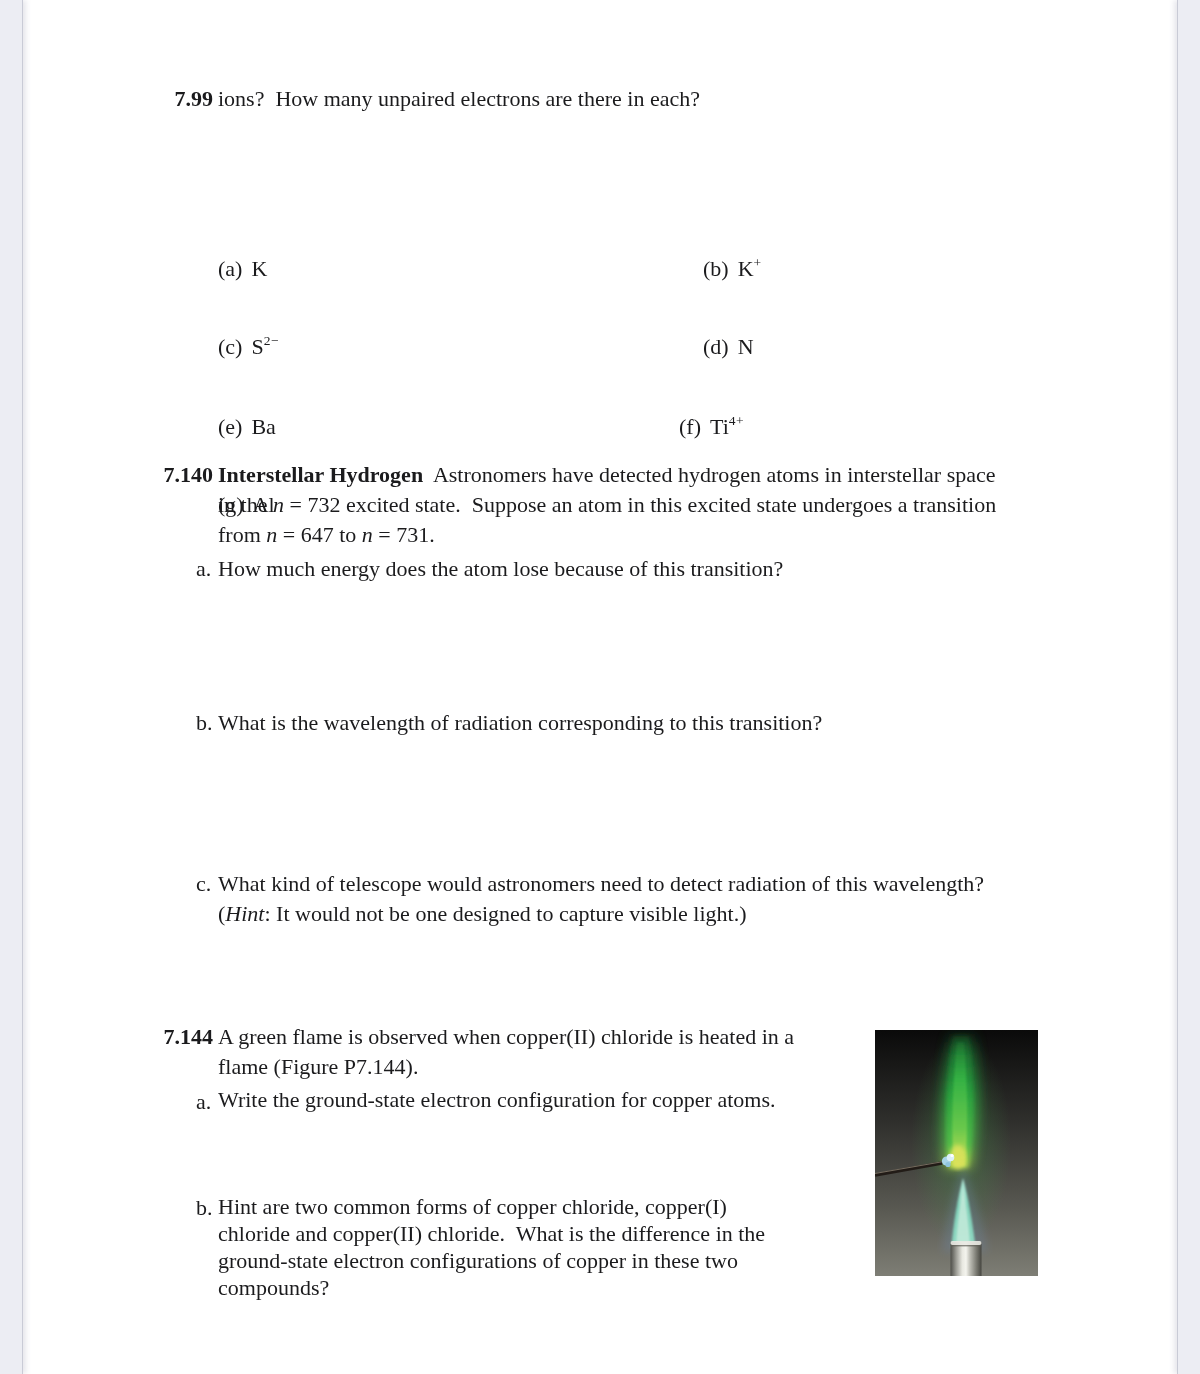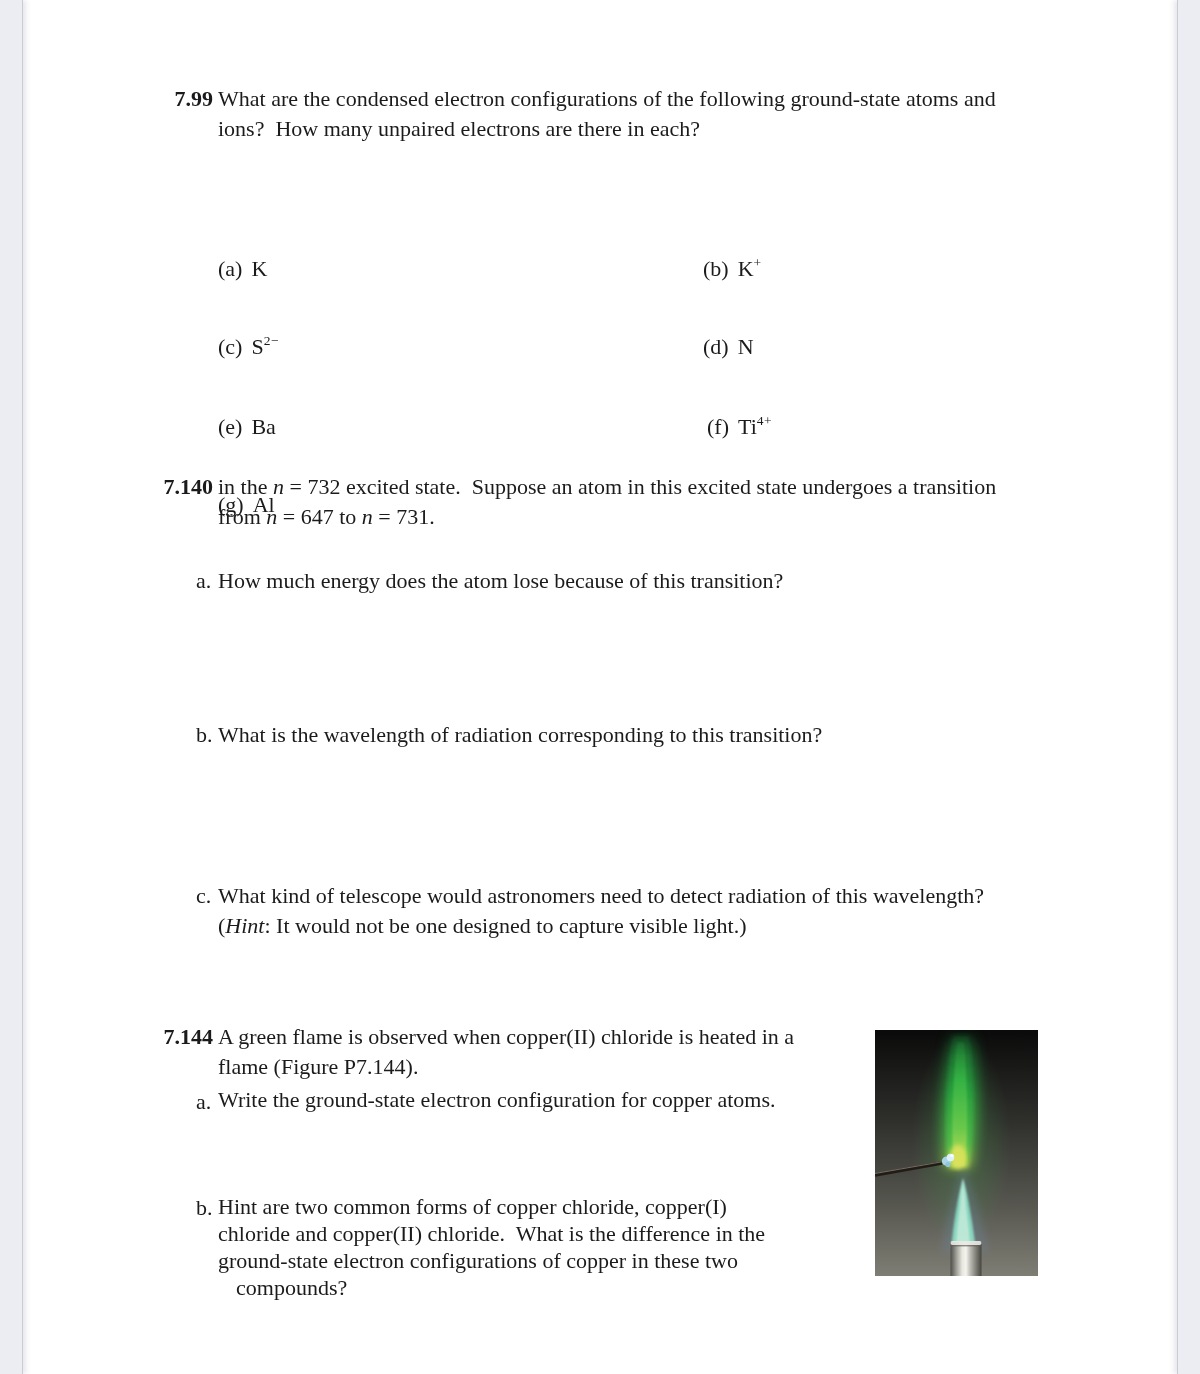--- a/index.html
+++ b/index.html
@@ -37,37 +37,37 @@
   .figure-wrap svg { display: block; }
 </style>
 </head>
 <body>
 
 <div class="edge-strip left"></div>
 <div class="edge-strip right"></div>
 
 <section class="prob" style="top:84px; width:930px;">
   <span class="prob-num">7.99</span>
-  <div class="line">What are the condensed electron configurations of the following ground-state atoms and</div>
   <div class="line">ions?  How many unpaired electrons are there in each?</div>
 
   <div class="abs" style="left:63px; top:140px;"><span class="chem-label">(a)</span><span>K</span><sup class="chg"></sup></div>
   <div class="abs" style="left:548px; top:140px;"><span class="chem-label">(b)</span><span>K</span><sup class="chg">+</sup></div>
 
   <div class="abs" style="left:63px; top:218px;"><span class="chem-label">(c)</span><span>S</span><sup class="chg">2−</sup></div>
   <div class="abs" style="left:548px; top:218px;"><span class="chem-label">(d)</span><span>N</span><sup class="chg"></sup></div>
 
   <div class="abs" style="left:63px; top:298px;"><span class="chem-label">(e)</span><span>Ba</span><sup class="chg"></sup></div>
-  <div class="abs" style="left:552px; top:298px;text-align:center;"><span class="chem-label">(f)</span><span>Ti</span><sup class="chg">4+</sup></div>
+  <div class="abs" style="left:524px; top:298px;text-align:center;"><span class="chem-label">(f)</span><span>Ti</span><sup class="chg">4+</sup></div>
 
   <div class="abs" style="left:63px; top:376px;"><span class="chem-label">(g)</span><span>Al</span><sup class="chg"></sup></div>
 </section>
 
-<section class="prob" style="top:460px; width:930px;margin-top:12px;">
+<section class="prob" style="top:460px; width:930px;">
   <span class="prob-num">7.140</span>
+  <div class="line"><span class="bd">Interstellar Hydrogen</span><span>  Astronomers have detected hydrogen atoms in interstellar space</span></div>
   <div class="line"><span>in the </span><span class="it">n</span><span> = 732 excited state.  Suppose an atom in this excited state undergoes a transition</span></div>
   <div class="line"><span>from </span><span class="it">n</span><span> = 647 to </span><span class="it">n</span><span> = 731.</span></div>
 
   <div>
     <span class="sub-letter" style="top:94px;">a.</span>
     <span class="sub-text" style="top:94px;">How much energy does the atom lose because of this transition?</span>
   </div>
   <div>
     <span class="sub-letter" style="top:248px;">b.</span>
     <span class="sub-text" style="top:248px;">What is the wavelength of radiation corresponding to this transition?</span>
@@ -86,21 +86,21 @@
 
   <div>
     <span class="sub-letter" style="top:65px;">a.</span>
     <span class="sub-text" style="top:63px;">Write the ground-state electron configuration for copper atoms.</span>
   </div>
   <div>
     <span class="sub-letter" style="top:171px;">b.</span>
     <span class="sub-text tl" style="top:171px;">Hint are two common forms of copper chloride, copper(I)</span>
     <span class="sub-text tl" style="top:198px;">chloride and copper(II) chloride.  What is the difference in the</span>
     <span class="sub-text tl" style="top:225px;">ground-state electron configurations of copper in these two</span>
-    <span class="sub-text tl" style="top:252px;margin-left:18px;">compounds?</span>
+    <span class="sub-text tl" style="top:252px;">compounds?</span>
   </div>
 </section>
 
 <div class="figure-wrap">
   <svg width="163" height="246" viewBox="0 0 163 246" xmlns="http://www.w3.org/2000/svg">
     <defs>
       <linearGradient id="bgG" x1="0" y1="0" x2="0" y2="1">
         <stop offset="0" stop-color="#0a0a0a"></stop>
         <stop offset="0.38" stop-color="#30302d"></stop>
         <stop offset="0.72" stop-color="#585851"></stop>

